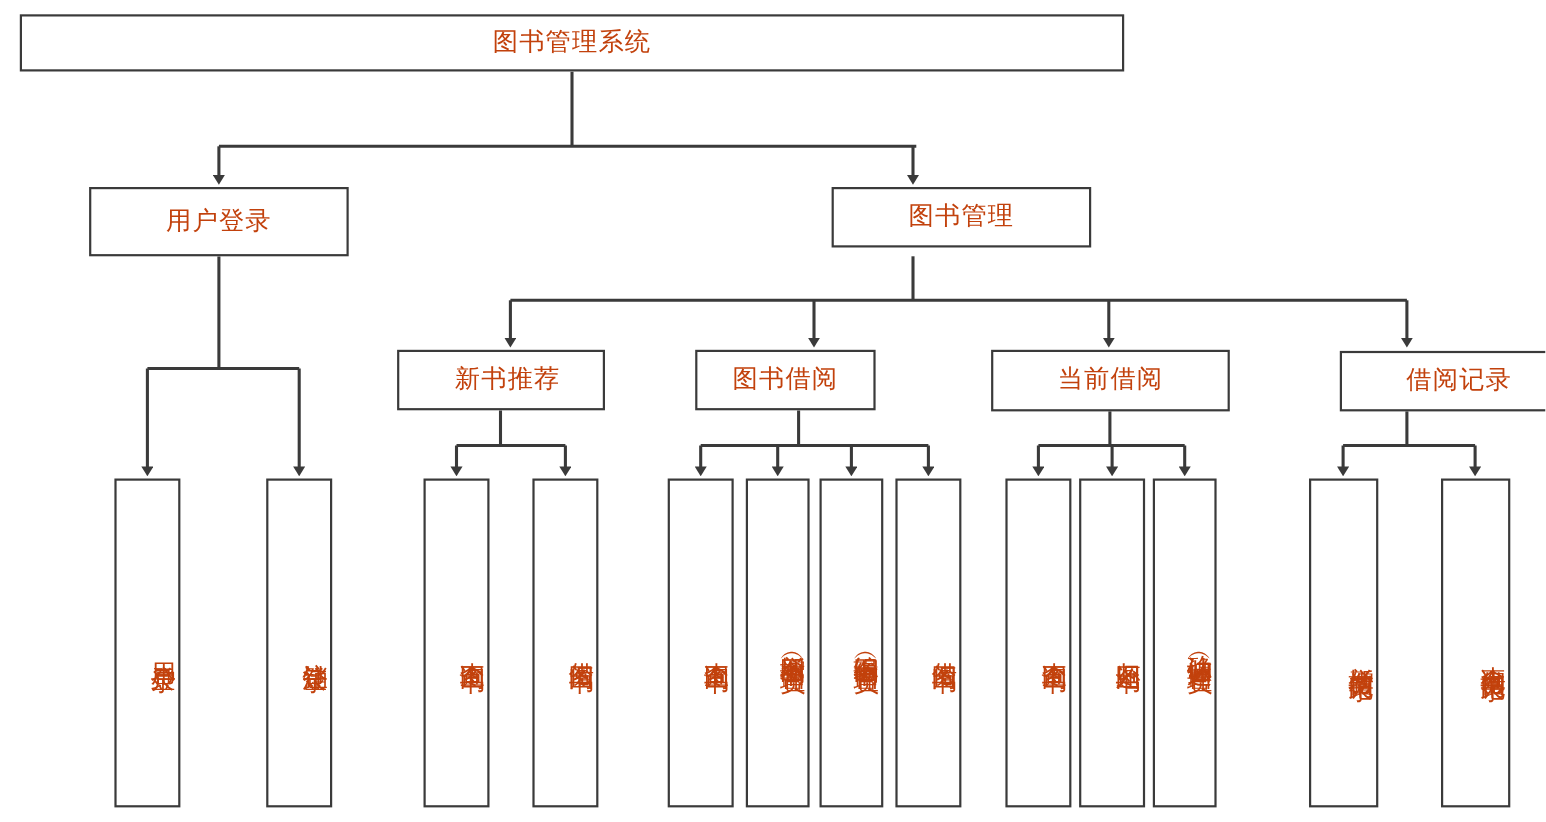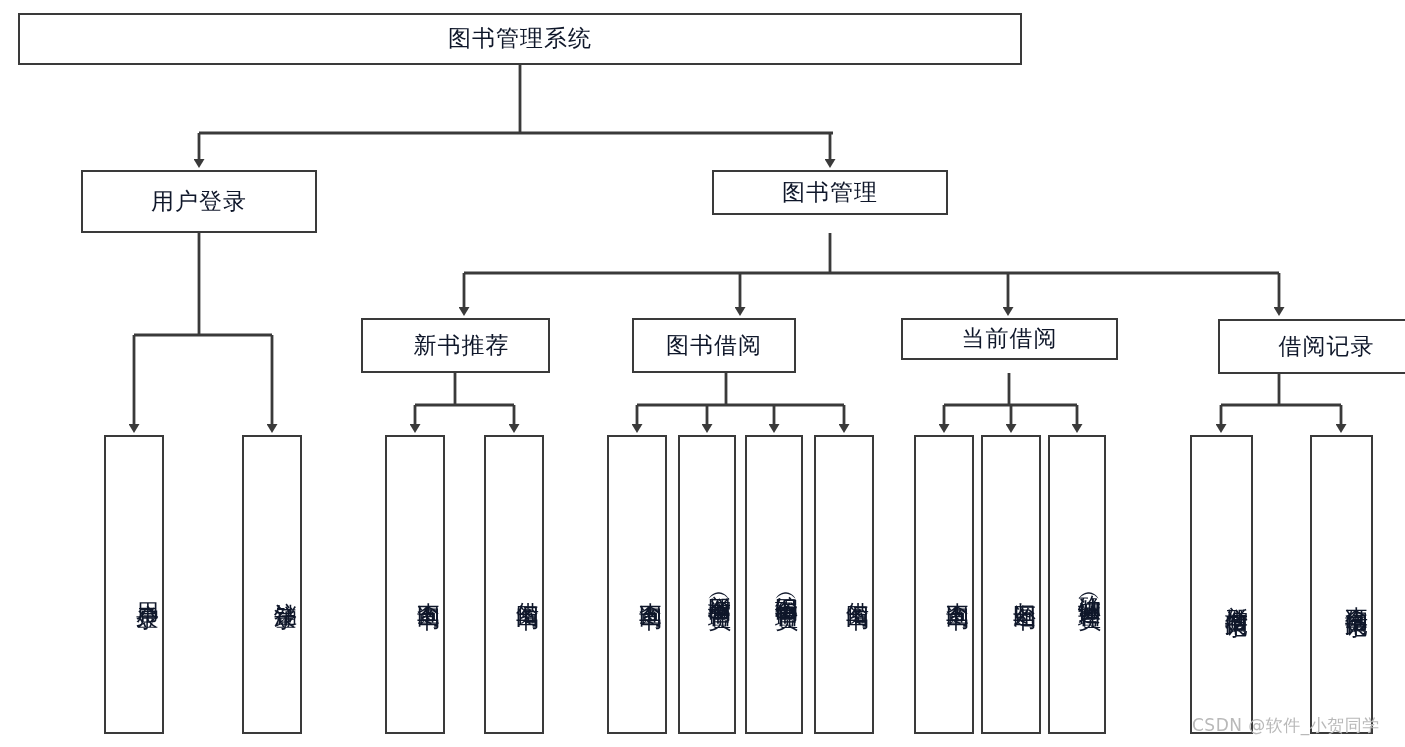--- a/index.html
+++ b/index.html
@@ -24,21 +24,21 @@
     pointer-events: none;
   }
   .node {
     position: absolute;
     box-sizing: border-box;
     border: 2.5px solid #3a3a3a;
     background: #ffffff;
     display: flex;
     align-items: center;
     justify-content: center;
-    color: #0f172a;
+    color: #c2410c;
   }
   .node.horiz {
     font-size: 23px;
     line-height: 1.2;
     letter-spacing: 1px;
   }
   .node.vert {
     writing-mode: vertical-rl;
     text-orientation: upright;
     font-size: 23px;
@@ -119,31 +119,31 @@
     </g>
   </svg>
 
   <div class="node horiz" style="left:18px; top:13px; width:1004px; height:52px;">
     <span>图书管理系统</span>
   </div>
 
   <div class="node horiz" style="left:81px; top:170px; width:236px; height:63px;">
     <span>用户登录</span>
   </div>
-  <div class="node horiz" style="left:712px; top:170px; width:236px; height:45px;">
+  <div class="node horiz" style="left:756px; top:170px; width:236px; height:55px;">
     <span>图书管理</span>
   </div>
 
   <div class="node horiz" style="left:361px; top:318px; width:189px; height:55px;padding-left:12px;">
     <span>新书推荐</span>
   </div>
   <div class="node horiz" style="left:632px; top:318px; width:164px; height:55px;">
     <span>图书借阅</span>
   </div>
-  <div class="node horiz" style="left:901px; top:318px; width:217px; height:42px;">
+  <div class="node horiz" style="left:901px; top:318px; width:217px; height:56px;">
     <span>当前借阅</span>
   </div>
   <div class="node horiz" style="left:1171px; top:319px; width:217px; height:55px;margin-left:47px;">
     <span>借阅记录</span>
   </div>
 
   <div class="node vert" style="left:104px; top:435px; width:60px; height:299px;">
     <span>用户登录</span>
   </div>
   <div class="node vert" style="left:242px; top:435px; width:60px; height:299px;">
@@ -176,15 +176,14 @@
   <div class="node vert" style="left:1048px; top:435px; width:58px; height:299px; padding-top:2px;">
     <span>确认归还（管理员）</span>
   </div>
   <div class="node vert" style="left:1190px; top:435px; width:63px; height:299px; padding-top:18px;">
     <span>新增借阅记录</span>
   </div>
   <div class="node vert" style="left:1310px; top:435px; width:63px; height:299px; padding-top:18px;">
     <span>查询借阅记录</span>
   </div>
 
-  <div id="watermark">CSDN @软件_小贺同学</div>
 
 </div>
 
 </body></html>

